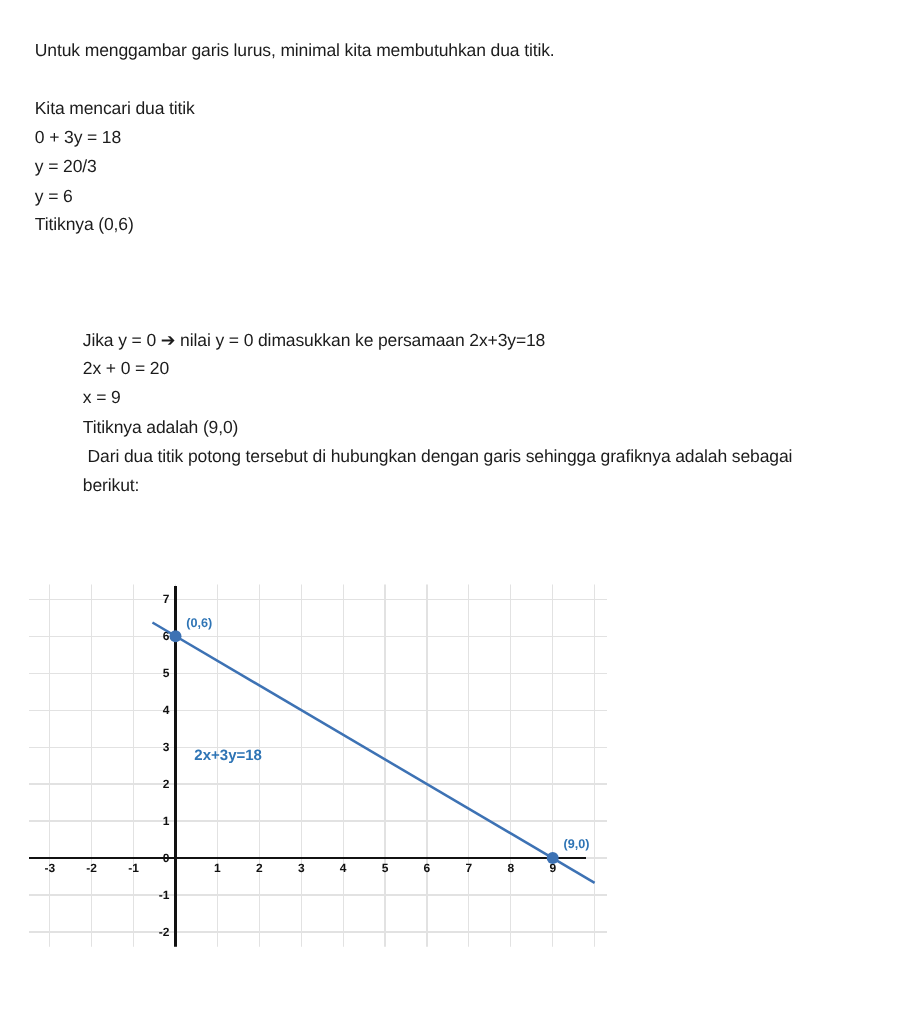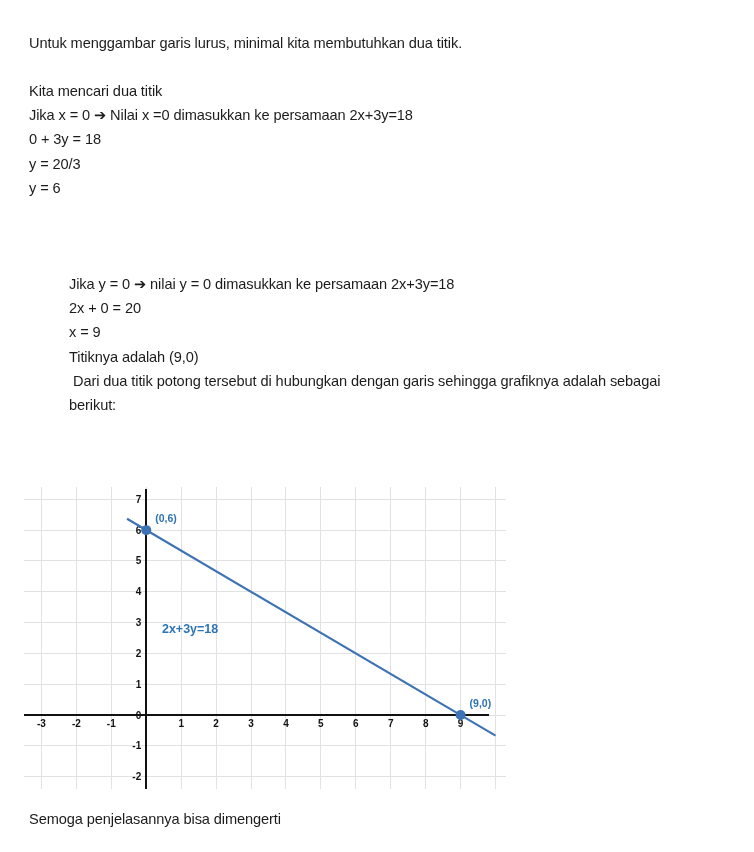--- a/index.html
+++ b/index.html
@@ -96,24 +96,24 @@
 <body>
 
 <div class="doc">
 
   <div class="text-block" id="intro-block">
     <div class="line">Untuk menggambar garis lurus, minimal kita membutuhkan dua titik.</div>
   </div>
 
   <div class="text-block" id="section1-block">
     <div class="line">Kita mencari dua titik</div>
-    <div class="line arrow-line">Jika x = 0 ➔ Nilai x =0 dimasukkan ke persamaan 2x+3y=18</div>
     <div class="line">0 + 3y = 18</div>
     <div class="line">y = 20/3</div>
     <div class="line">y = 6</div>
+    <div class="line">Titiknya (0,6)</div>
   </div>
 
   <div class="text-block" id="section2-block">
     <div class="line arrow-line">Jika y = 0 ➔ nilai y = 0 dimasukkan ke persamaan 2x+3y=18</div>
     <div class="line">2x + 0 = 20</div>
     <div class="line">x = 9</div>
     <div class="line">Titiknya adalah (9,0)</div>
     <div class="line"> Dari dua titik potong tersebut di hubungkan dengan garis sehingga grafiknya adalah sebagai</div>
     <div class="line">berikut:</div>
   </div>
@@ -182,17 +182,14 @@
           <circle cx="436.5942028985507" cy="228.0408163265306" r="5" class="pt-dot" fill="#3d72b4"></circle>
         </g>
       <g id="annot-layer">
           <text x="131.2463768115942" y="35.14285714285717" class="pt-label" fill="#2e74b5">(0,6)</text>
           <text x="445.5942028985507" y="220.0408163265306" class="pt-label" fill="#2e74b5">(9,0)</text>
           <text x="137.96376811594203" y="146.06938775510204" class="eq-label" fill="#2e74b5">2x+3y=18</text>
         </g>
     </svg>
   </div>
 
-  <div class="text-block" id="closing-block">
-    <div class="line">Semoga penjelasannya bisa dimengerti</div>
-  </div>
 
 </div>
 
 </body></html>

